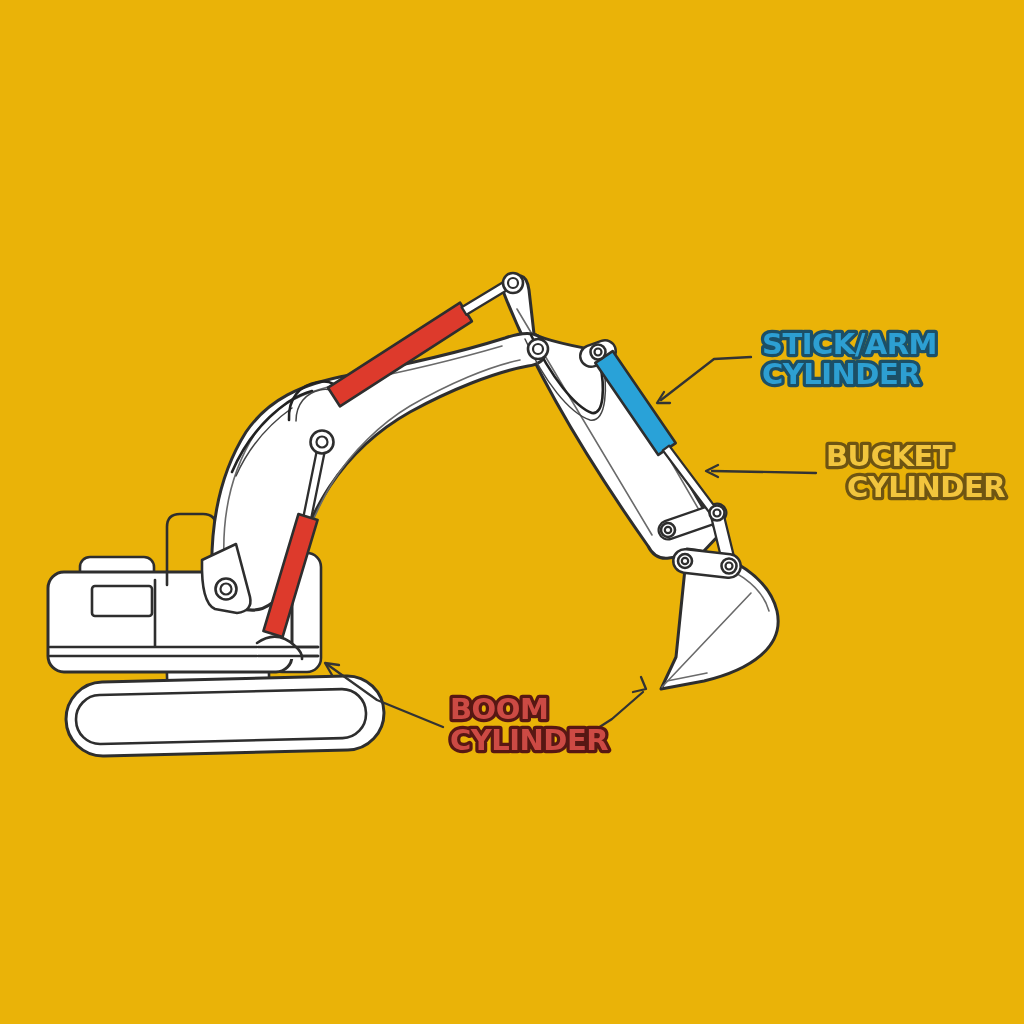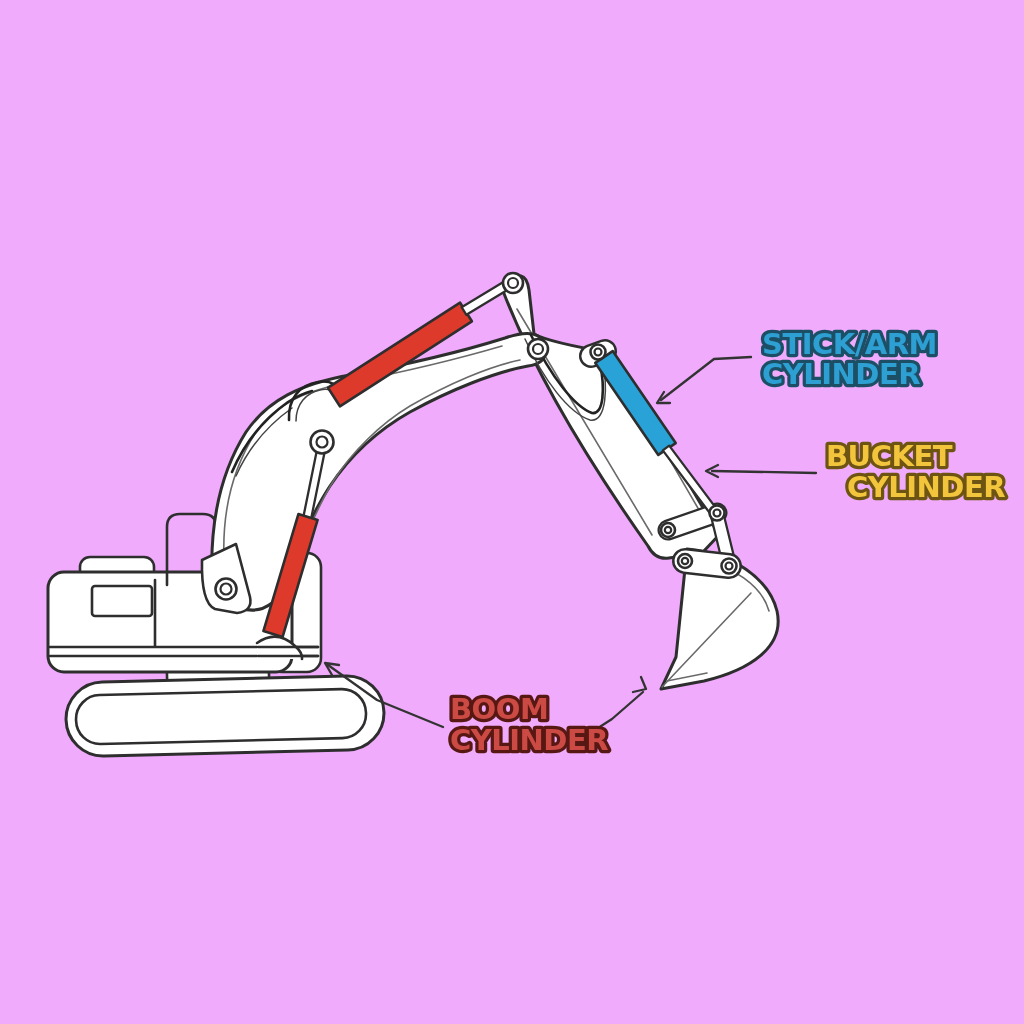--- a/index.html
+++ b/index.html
@@ -8,21 +8,21 @@
     background: #fefefe;
     width: 1024px;
     height: 1024px;
     overflow: hidden;
     font-family: "DejaVu Sans", sans-serif;
   }
   .stage {
     position: relative;
     width: 1024px;
     height: 1024px;
-    background: #f0abfc;
+    background: #eab308;
   }
   svg { display: block; }
 
   
   .ln   { fill: #ffffff; stroke: #2e2e2e; stroke-width: 3;   stroke-linejoin: round; stroke-linecap: round; }
   .ln2  { fill: #ffffff; stroke: #2e2e2e; stroke-width: 2.6; stroke-linejoin: round; stroke-linecap: round; }
   .edge { fill: none;    stroke: #2e2e2e; stroke-width: 2.6; stroke-linecap: round; }
   .thin { fill: none;    stroke: #6a6a6a; stroke-width: 1.6; stroke-linecap: round; }
   .hose  { fill: none; stroke: #222222; stroke-width: 2.6; stroke-linecap: round; }
   .hose2 { fill: none; stroke: #444444; stroke-width: 1.5; stroke-linecap: round; }

